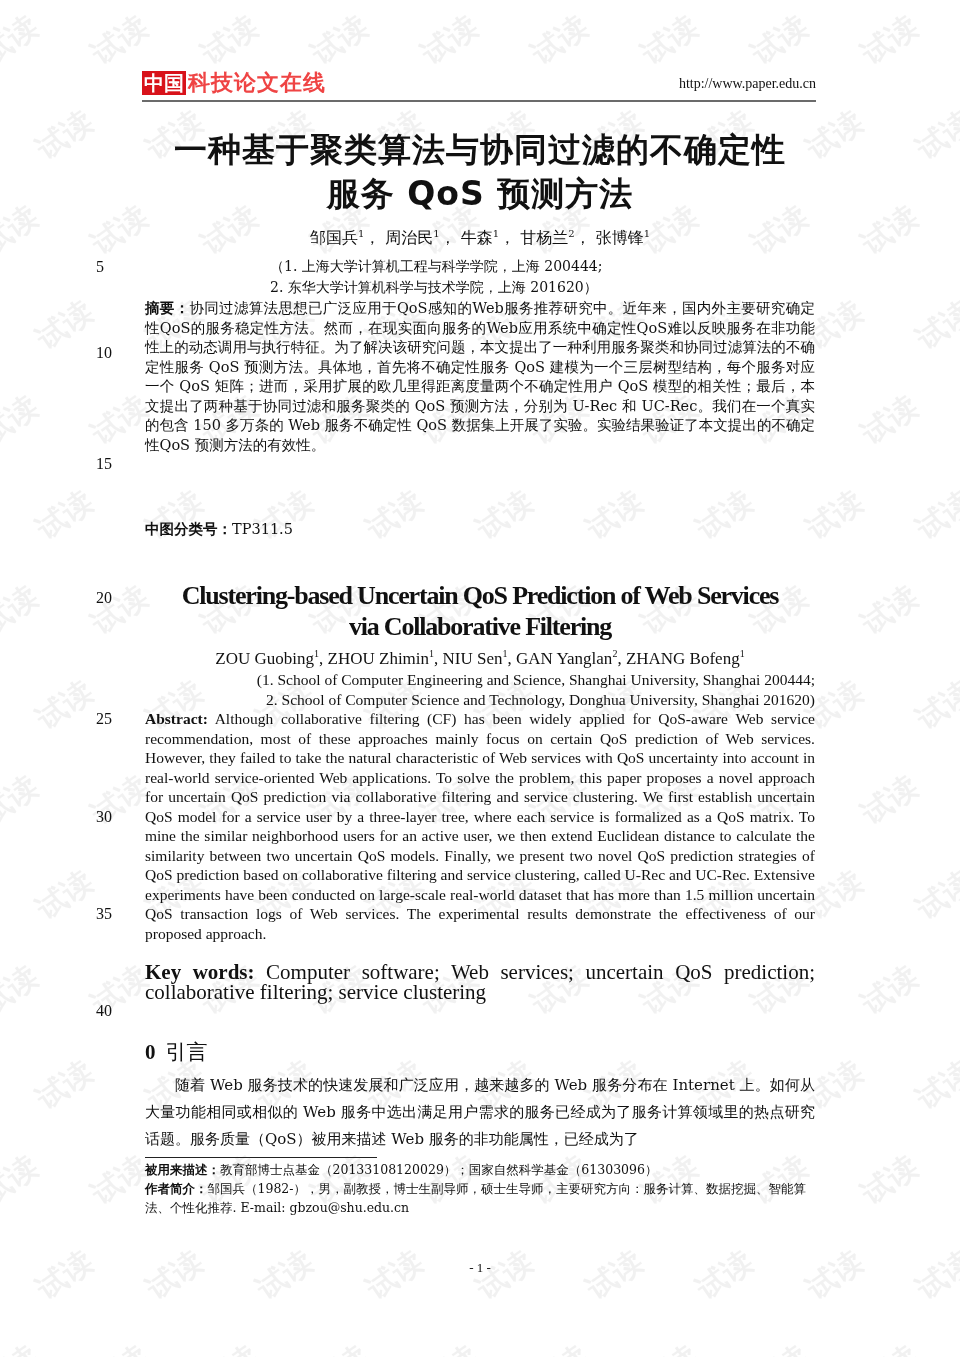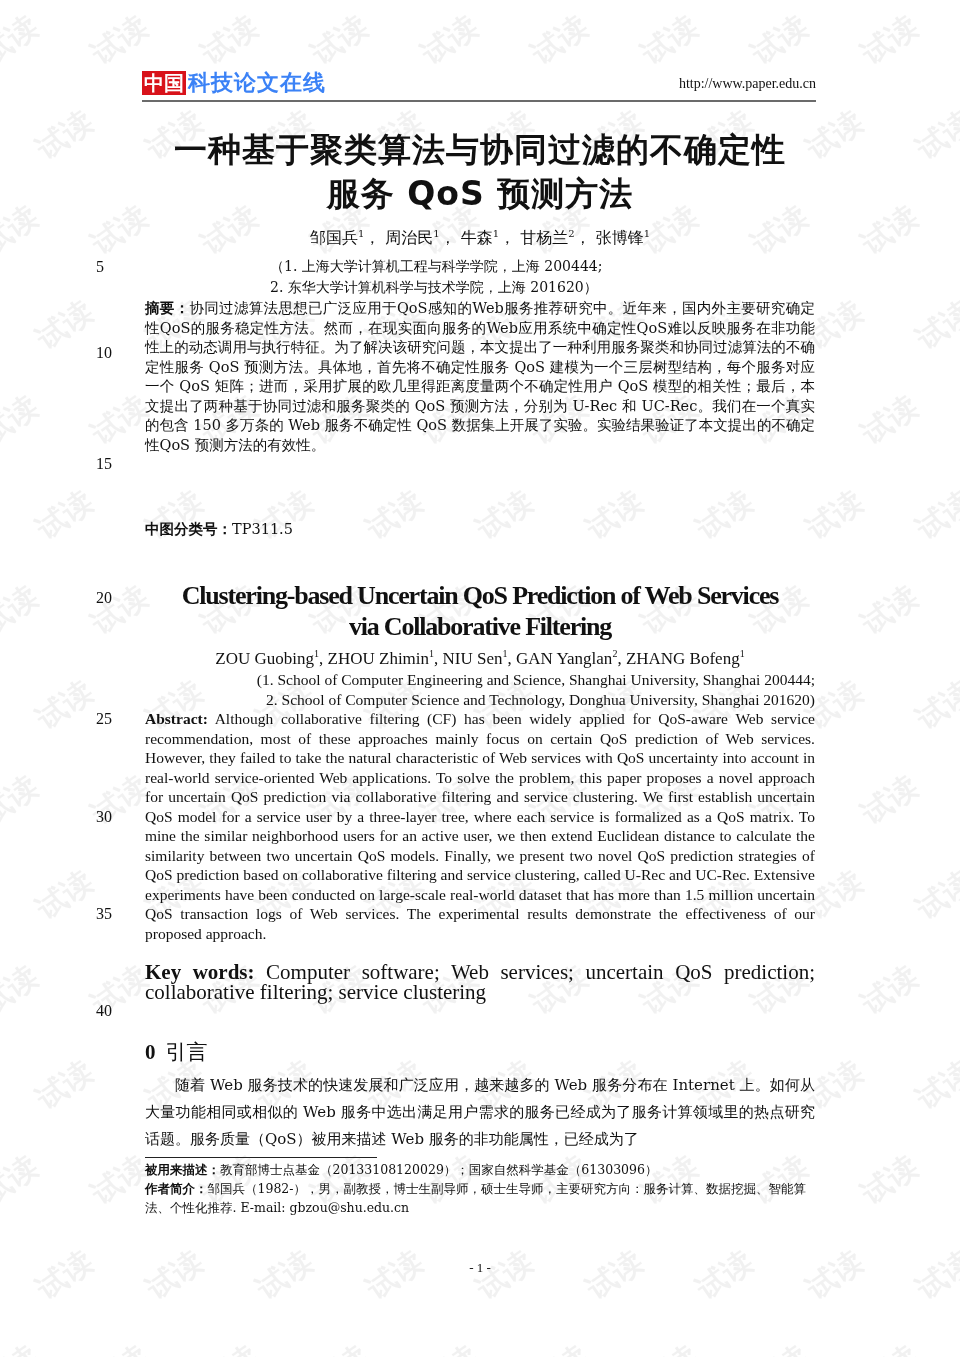--- a/index.html
+++ b/index.html
@@ -4,21 +4,21 @@
 <style>
   html, body { margin: 0; padding: 0; background: #ffffff; }
   body { width: 960px; height: 1357px; position: relative; overflow: hidden; color: #111; font-family: "DejaVu Serif", serif; }
   .watermarks { position: absolute; inset: 0; pointer-events: none; z-index: 0; }
   .wm { position: absolute; font-family: "DejaVu Sans", sans-serif; font-size: 30px; font-weight: bold; color: rgba(0,0,0,0.055); transform: rotate(-35deg); white-space: nowrap; }
   .page { position: absolute; inset: 0; z-index: 1; }
 
   .header { position: absolute; left: 142px; top: 70px; width: 674px; height: 30px; border-bottom: 2px solid #6b6b6b; }
   .logo { position: absolute; left: 0; top: 0; display: flex; align-items: center; gap: 2px; font-family: "DejaVu Sans", sans-serif; font-weight: bold; font-size: 22px; line-height: 26px; }
   .logo .box { background: #d8121a; color: #fff; padding: 0 2px; font-size: 20px; line-height: 24px; }
-  .logo .rest { color: #3b82f6; letter-spacing: 1px; }
+  .logo .rest { color: #ef4444; letter-spacing: 1px; }
   .url { position: absolute; right: 0; top: 6px; font-family: "Liberation Serif", serif; font-size: 14px; }
 
   .title-cn { position: absolute; left: 0; width: 960px; text-align: center; font-family: "DejaVu Sans", sans-serif; font-weight: bold; font-size: 33px; line-height: 44px; top: 128px; letter-spacing: 1px; }
   .authors-cn { position: absolute; left: 0; width: 960px; top: 228px; text-align: center; font-size: 16px; }
   .authors-cn sup, .authors-en sup { font-size: 10px; }
   .affil-cn { position: absolute; left: 270px; width: 560px; top: 256px; font-size: 14px; line-height: 21px; }
 
   .lnum { position: absolute; left: 96px; font-family: "Liberation Serif", serif; font-size: 16px; }
 
   .block { position: absolute; left: 145px; width: 670px; font-size: 14.5px; line-height: 19.5px; text-align: justify; }

